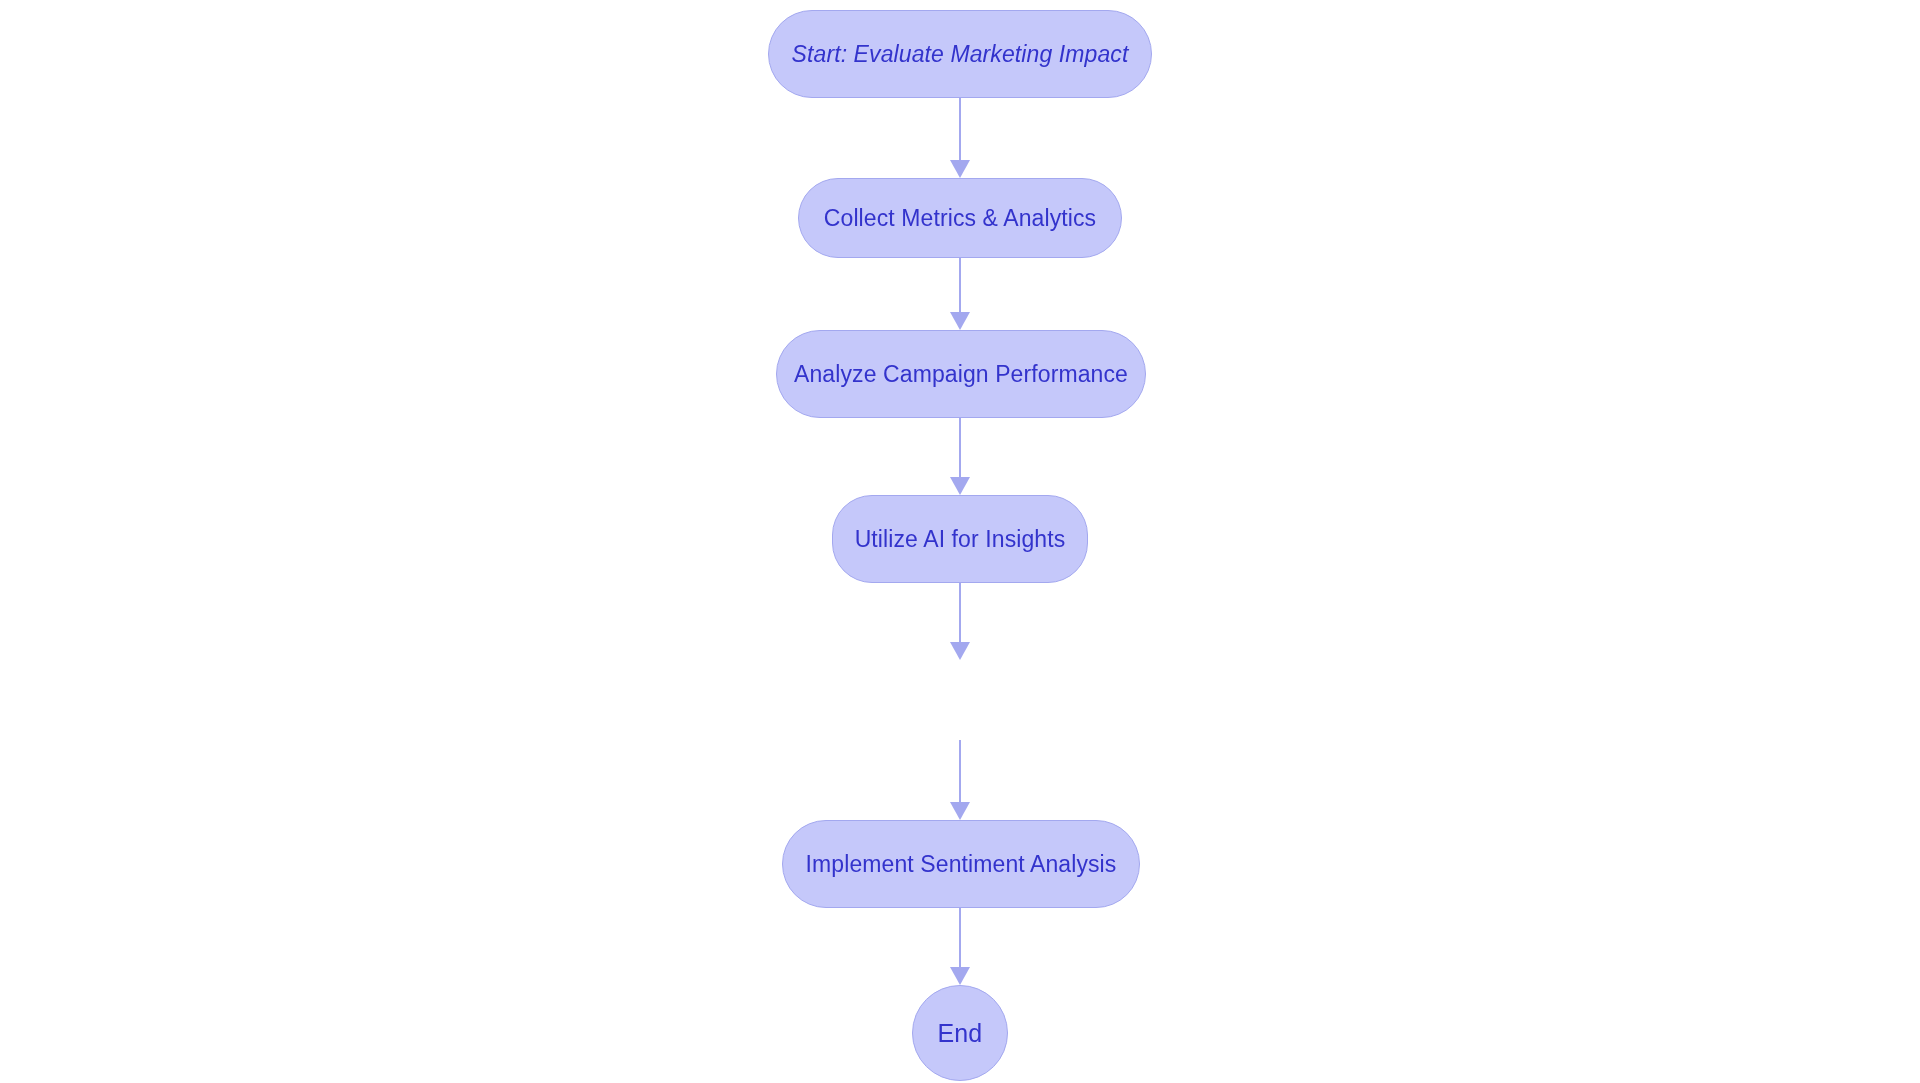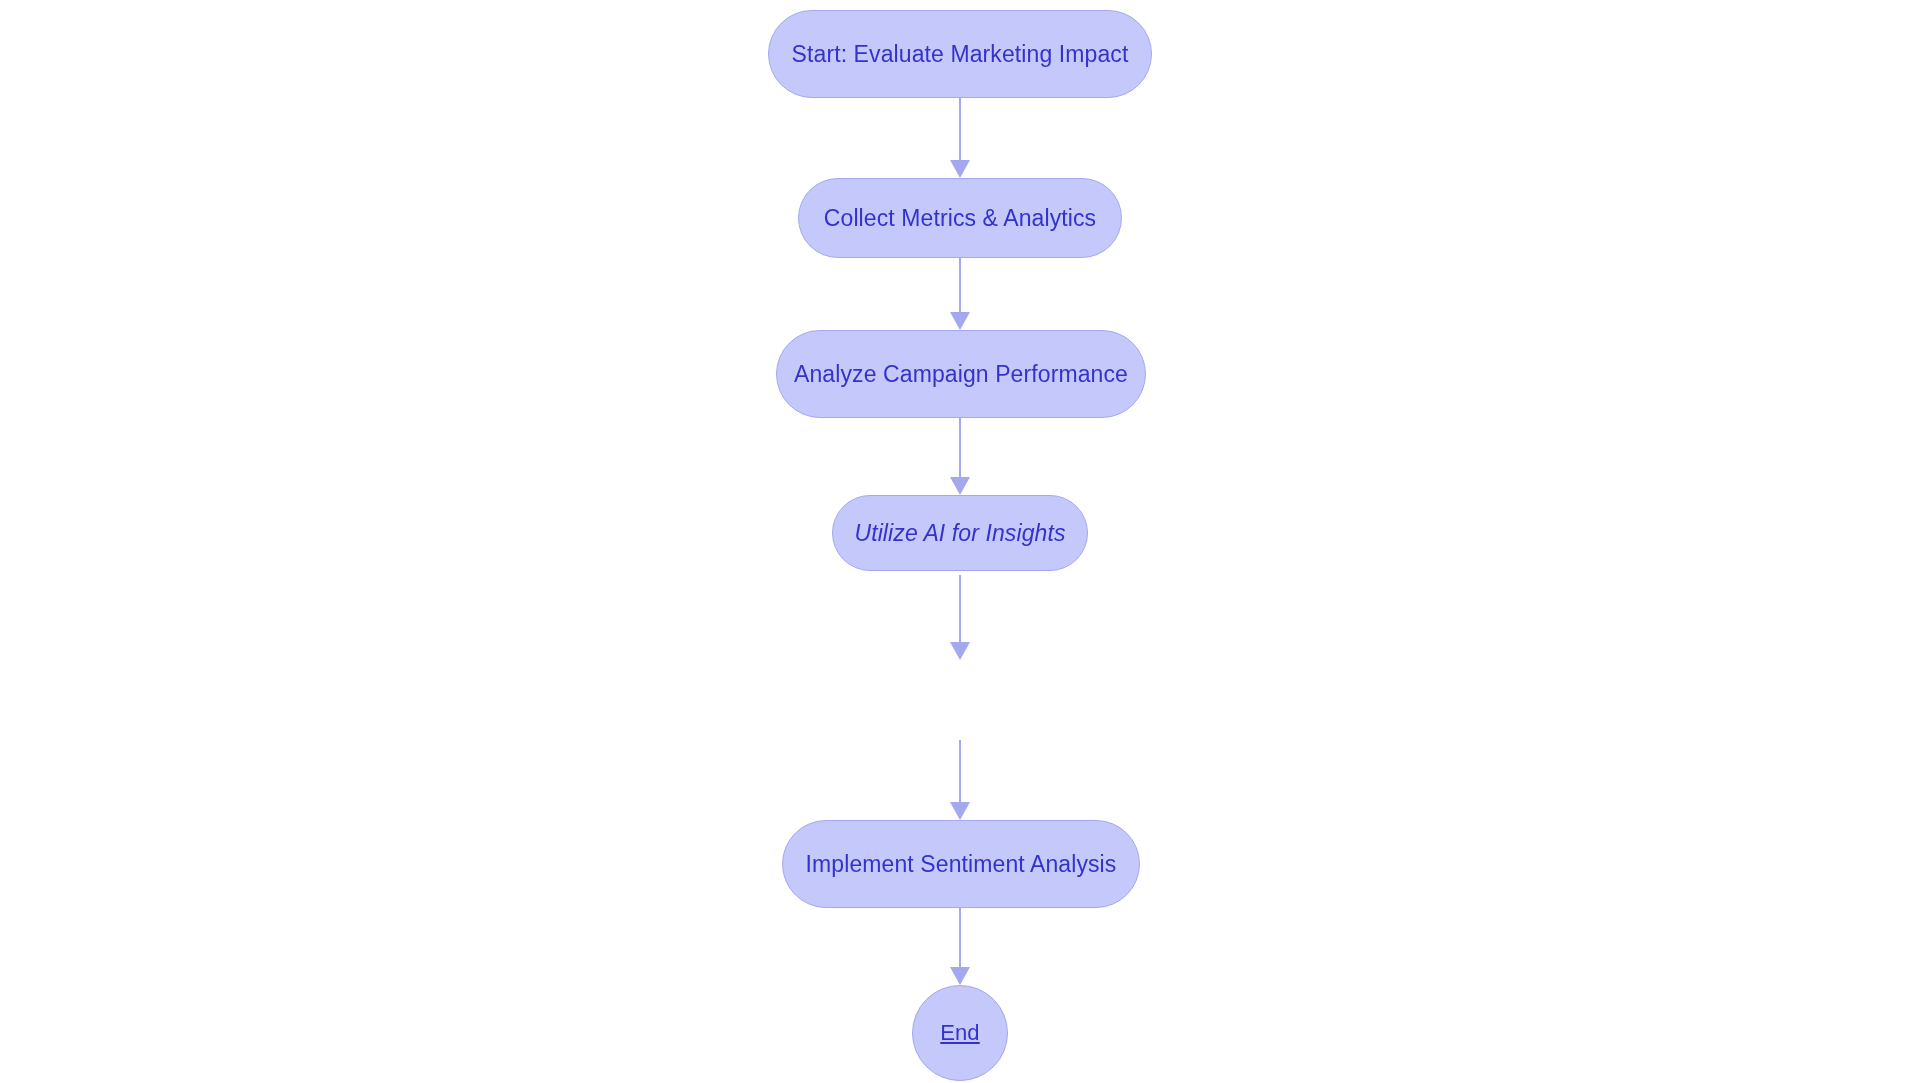--- a/index.html
+++ b/index.html
@@ -45,22 +45,21 @@
 
   .flow-node .node-label {
     font-size: 23px;
     line-height: 1;
     letter-spacing: 0.1px;
     color: #3333cc;
     font-weight: 400;
   }
 
   .node-terminal-end .node-label {
-    font-size: 22px;
-    text-decoration: underline;
+    font-size: 25px;
   }
 </style>
 </head>
 <body>
 
 <div id="flowchart-canvas">
 
   <svg id="edge-layer" width="1920" height="1083" viewBox="0 0 1920 1083" xmlns="http://www.w3.org/2000/svg" aria-hidden="true">
       <g>
         <line x1="960" y1="98" x2="960" y2="161" stroke="#a3a8ef" stroke-width="2"></line>
@@ -81,33 +80,33 @@
       <g>
         <line x1="960" y1="740" x2="960" y2="803" stroke="#a3a8ef" stroke-width="2"></line>
         <polygon points="950,802 970,802 960,820" fill="#a3a8ef"></polygon>
       </g>
       <g>
         <line x1="960" y1="908" x2="960" y2="968" stroke="#a3a8ef" stroke-width="2"></line>
         <polygon points="950,967 970,967 960,985" fill="#a3a8ef"></polygon>
       </g>
     </svg>
 
-  <div class="flow-node node-terminal-start" style="left: 768px; top: 10px; width: 384px; height: 88px; background: rgb(197, 200, 250); border-color: rgb(163, 168, 239); color: rgb(51, 51, 204); border-radius: 44px;">
+  <div class="flow-node node-terminal-start" style="left: 768px; top: 10px; width: 384px; height: 88px; background: rgb(197, 200, 250); border-color: rgb(163, 168, 239); color: rgb(51, 51, 204); border-radius: 44px; font-style: italic;">
     <span class="node-label">Start: Evaluate Marketing Impact</span>
   </div>
 
   <div class="flow-node node-process-collect" style="left: 798px; top: 178px; width: 324px; height: 80px; background: rgb(197, 200, 250); border-color: rgb(163, 168, 239); color: rgb(51, 51, 204); border-radius: 40px;">
     <span class="node-label">Collect Metrics &amp; Analytics</span>
   </div>
 
   <div class="flow-node node-process-analyze" style="left: 776px; top: 330px; width: 370px; height: 88px; background: rgb(197, 200, 250); border-color: rgb(163, 168, 239); color: rgb(51, 51, 204); border-radius: 44px;">
     <span class="node-label">Analyze Campaign Performance</span>
   </div>
 
-  <div class="flow-node node-process-ai" style="left: 832px; top: 495px; width: 256px; height: 76px; background: rgb(197, 200, 250); border-color: rgb(163, 168, 239); color: rgb(51, 51, 204); border-radius: 40px; font-style: italic;">
+  <div class="flow-node node-process-ai" style="left: 832px; top: 495px; width: 256px; height: 88px; background: rgb(197, 200, 250); border-color: rgb(163, 168, 239); color: rgb(51, 51, 204); border-radius: 40px;">
     <span class="node-label">Utilize AI for Insights</span>
   </div>
 
 
   <div class="flow-node node-process-sentiment" style="left: 782px; top: 820px; width: 358px; height: 88px; background: rgb(197, 200, 250); border-color: rgb(163, 168, 239); color: rgb(51, 51, 204); border-radius: 44px; text-align: right;">
     <span class="node-label">Implement Sentiment Analysis</span>
   </div>
 
   <div class="flow-node node-terminal-end" style="left: 912px; top: 985px; width: 96px; height: 96px; background: rgb(197, 200, 250); border-color: rgb(163, 168, 239); color: rgb(51, 51, 204); border-radius: 50%;">
     <span class="node-label">End</span>

